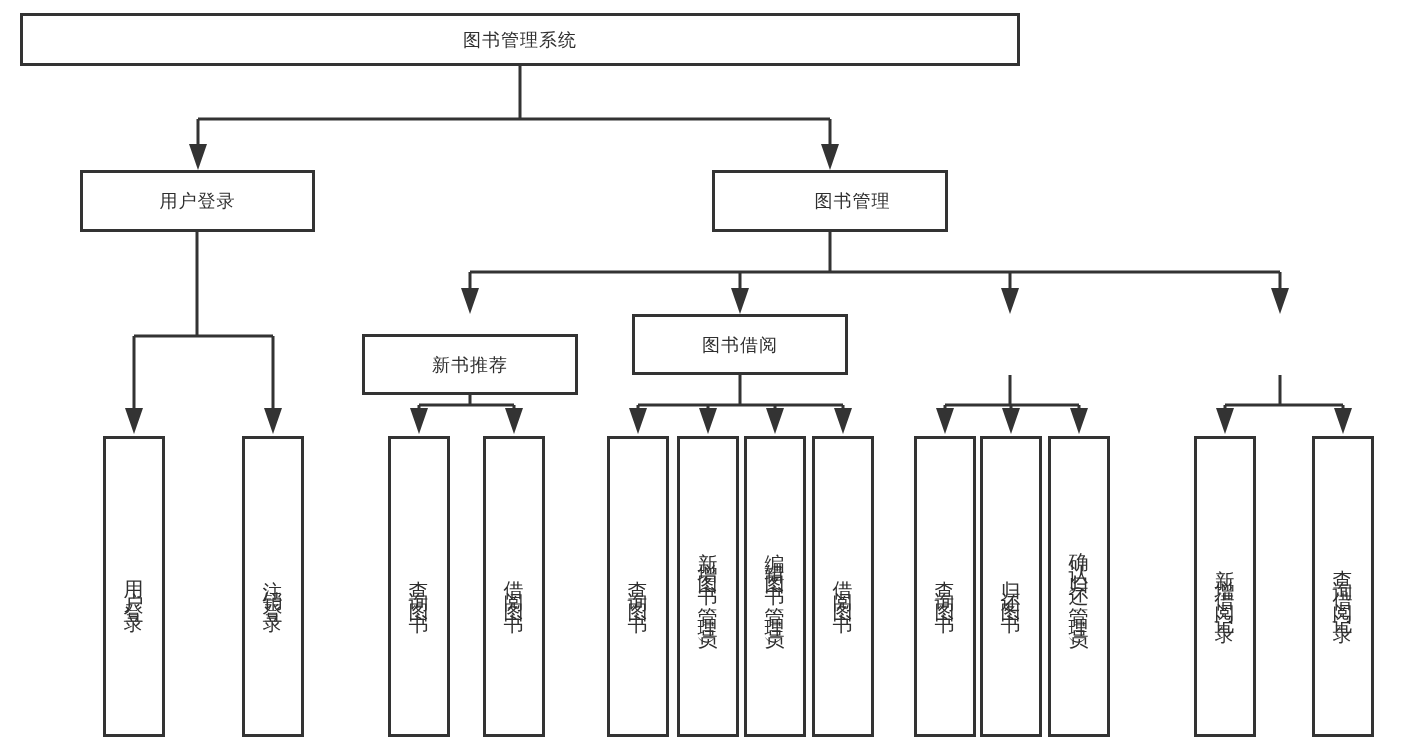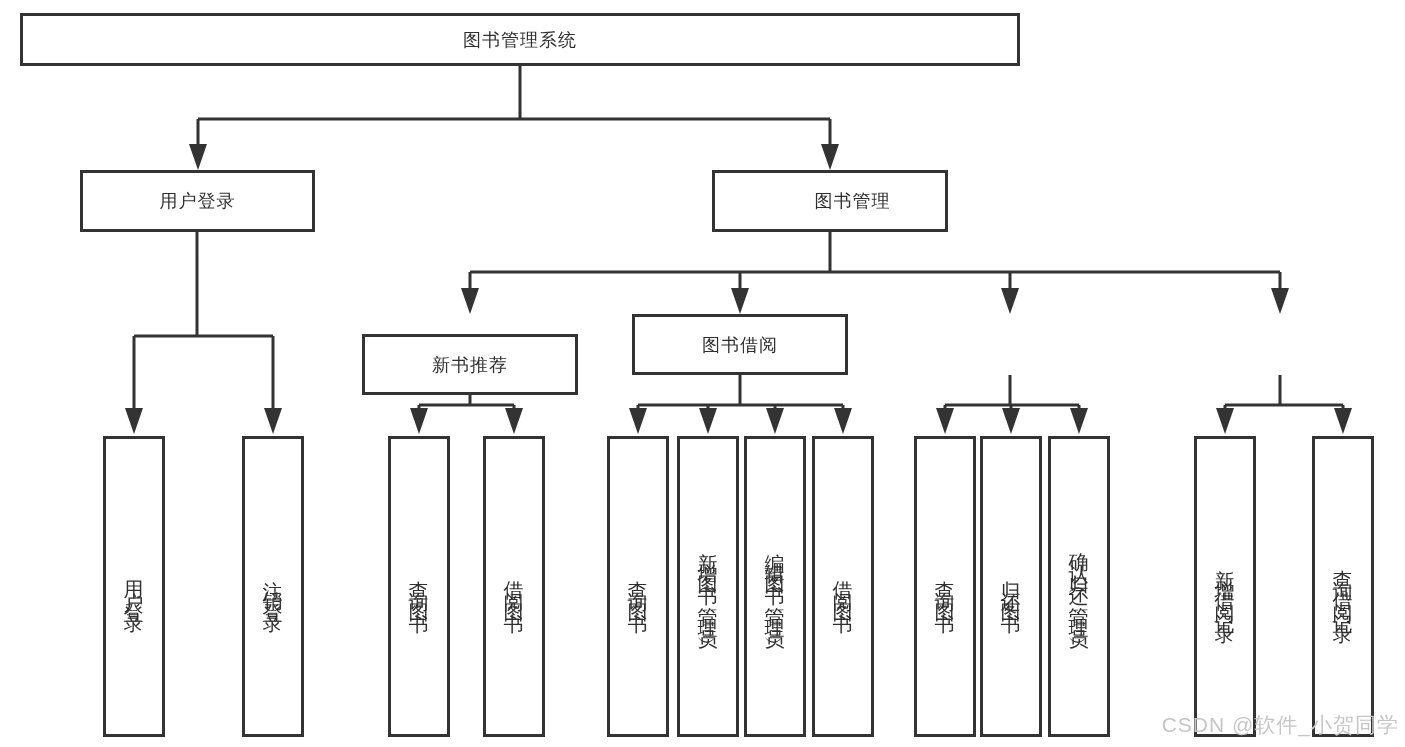--- a/index.html
+++ b/index.html
@@ -165,15 +165,14 @@
     <span class="lbl">确认归还（管理员）</span>
   </div>
 
   <div class="node leaf" style="left:1194px;top:436px;width:62px;height:301px;">
     <span class="lbl">新增借阅记录</span>
   </div>
   <div class="node leaf" style="left:1312px;top:436px;width:62px;height:301px;">
     <span class="lbl">查询借阅记录</span>
   </div>
 
-  <div class="watermark">CSDN @软件_小贺同学</div>
 
 </div>
 
 </body></html>

